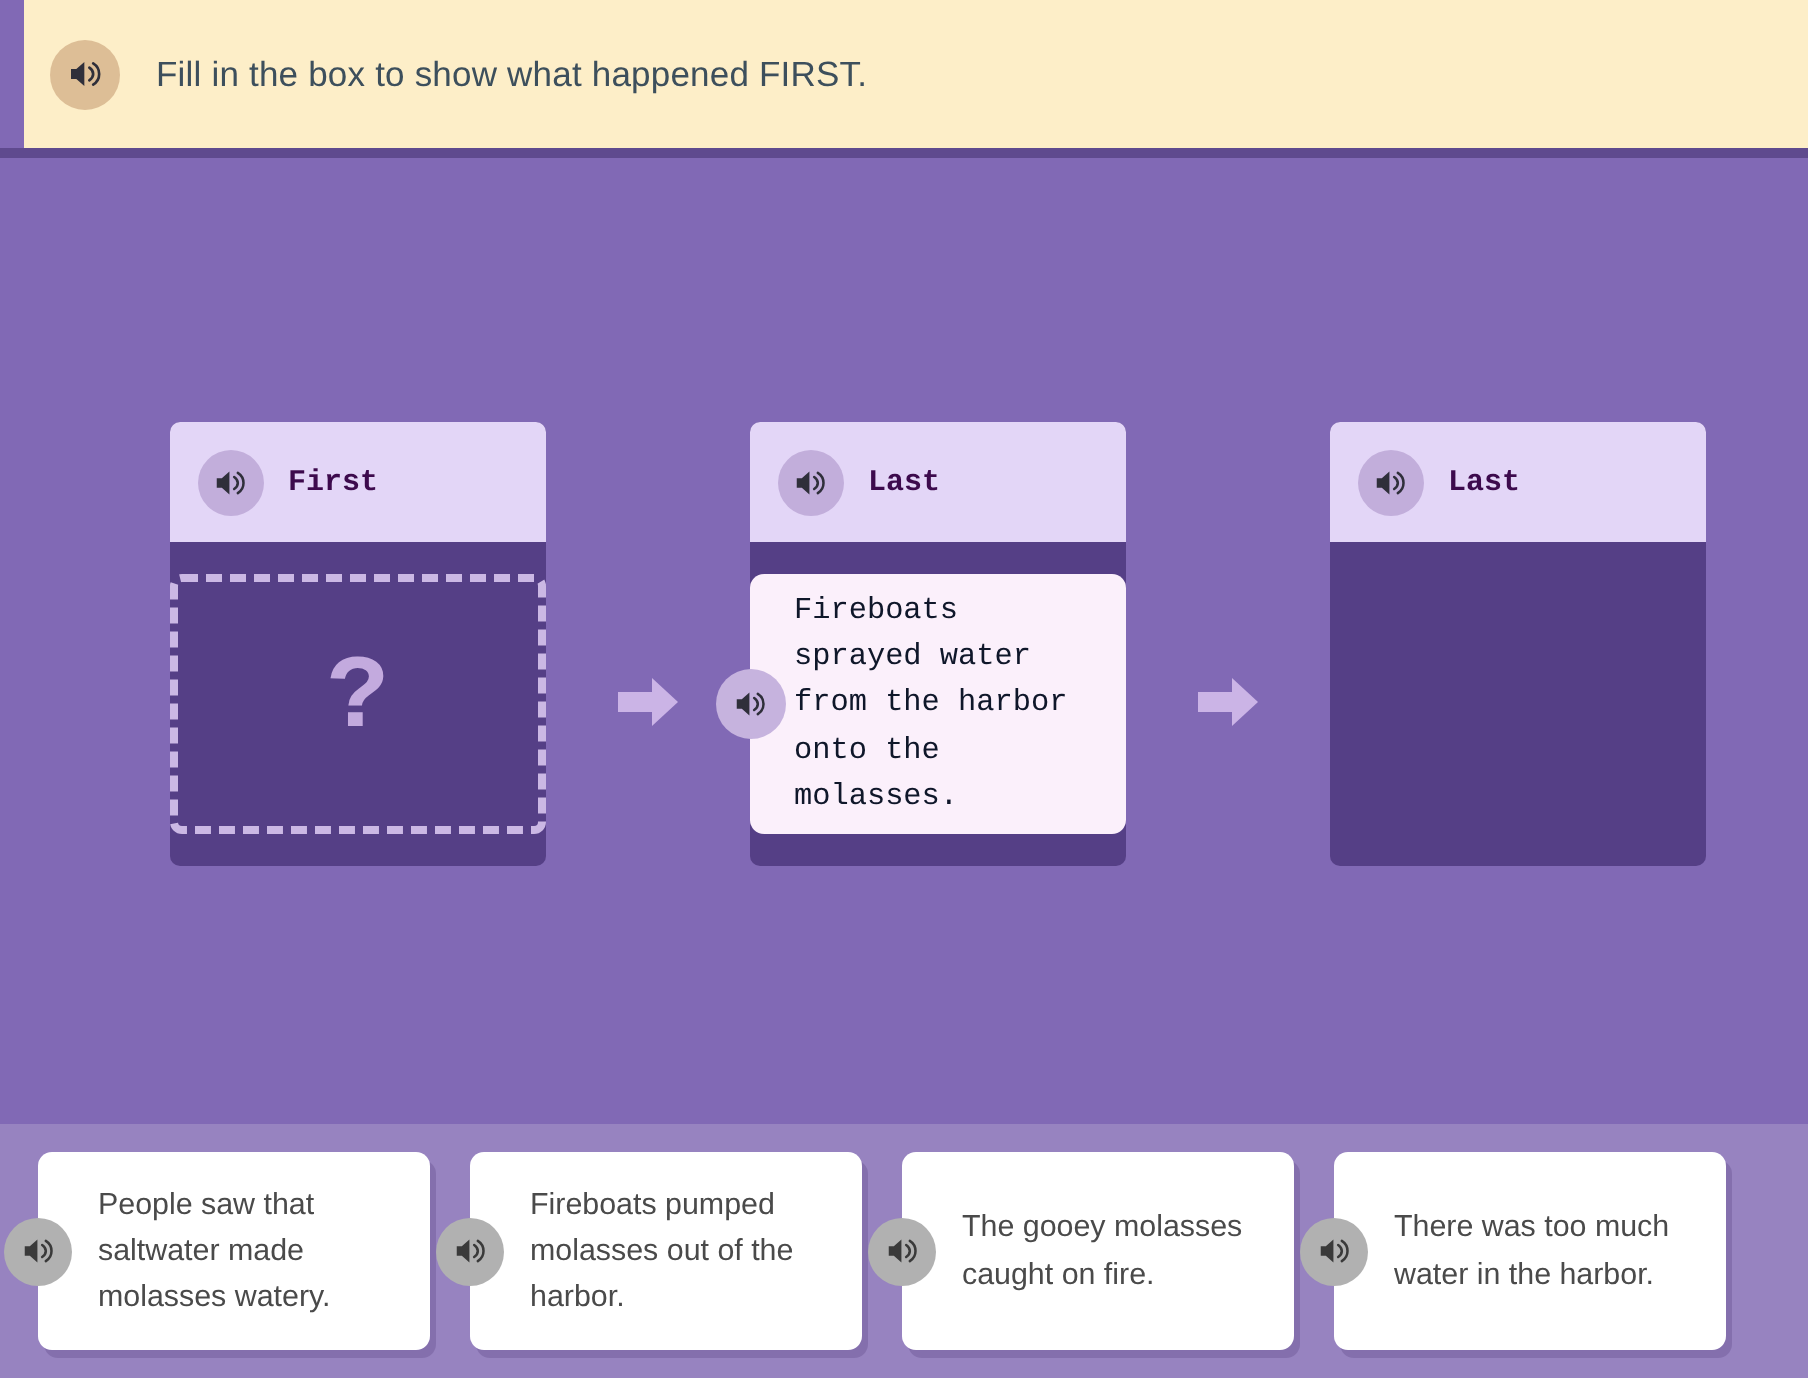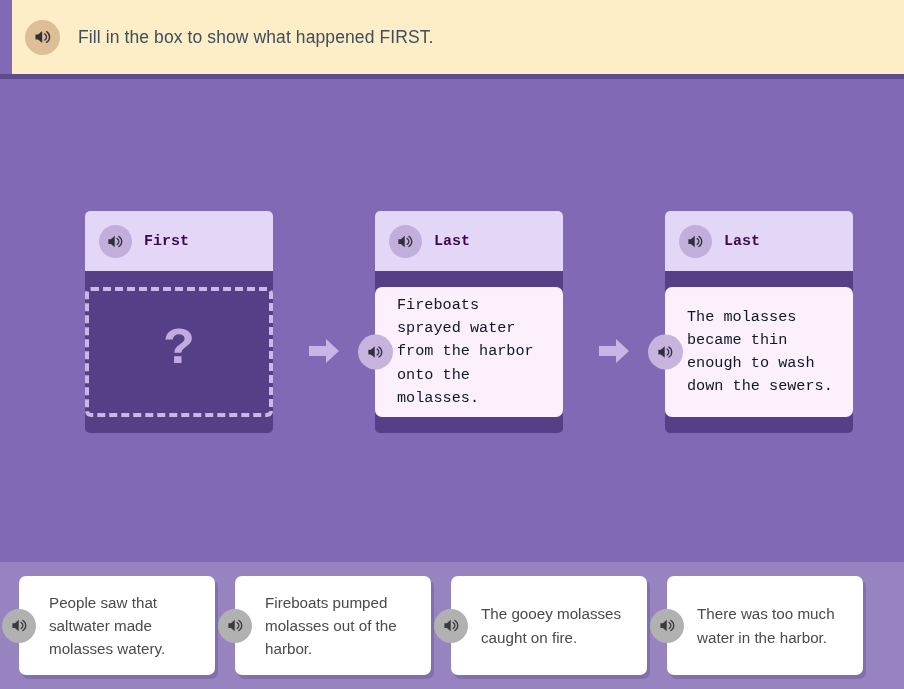--- a/index.html
+++ b/index.html
@@ -299,34 +299,20 @@
             <span>
               <svg width="19" height="19" viewBox="0 0 24 24">
                 <path d="M3 9h3.2L11 4.8v14.4L6.2 15H3z" fill="#2f2f3a"></path>
                 <path d="M14 8.2c1.5 1 2.3 2.3 2.3 3.8s-.8 2.8-2.3 3.8" fill="none" stroke="#2f2f3a" stroke-width="1.6" stroke-linecap="round"></path>
                 <path d="M16.3 5.6c2.4 1.5 3.6 3.7 3.6 6.4s-1.2 4.9-3.6 6.4" fill="none" stroke="#2f2f3a" stroke-width="1.6" stroke-linecap="round"></path>
               </svg>
             </span>
           </div>
           <div class="card-head-label">Last</div>
         </div>
-        <div class="card-body">
-          <div class="statement">
-            <div class="spk spk-inner">
-              <span>
-                <svg width="19" height="19" viewBox="0 0 24 24">
-                  <path d="M3 9h3.2L11 4.8v14.4L6.2 15H3z" fill="#2f2f3a"></path>
-                  <path d="M14 8.2c1.5 1 2.3 2.3 2.3 3.8s-.8 2.8-2.3 3.8" fill="none" stroke="#2f2f3a" stroke-width="1.6" stroke-linecap="round"></path>
-                  <path d="M16.3 5.6c2.4 1.5 3.6 3.7 3.6 6.4s-1.2 4.9-3.6 6.4" fill="none" stroke="#2f2f3a" stroke-width="1.6" stroke-linecap="round"></path>
-                </svg>
-              </span>
-            </div>
-            <div class="statement-text">The molasses became thin enough to wash down the sewers.</div>
-          </div>
-        </div>
       </div>
 
     </div>
   </div>
 
   <div class="tray">
     <div class="tray-inner">
 
       <div class="answer">
         <div class="spk spk-answer">

